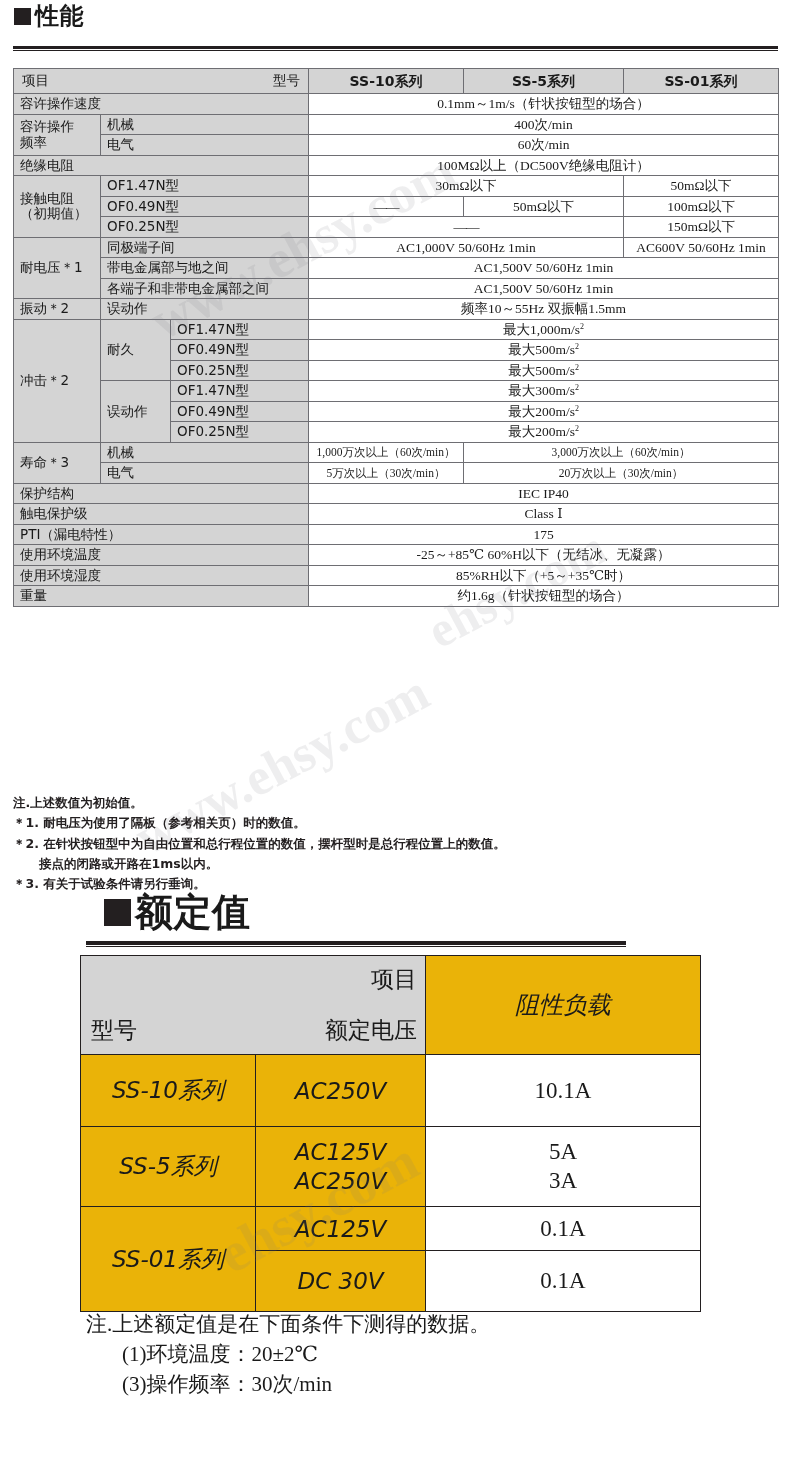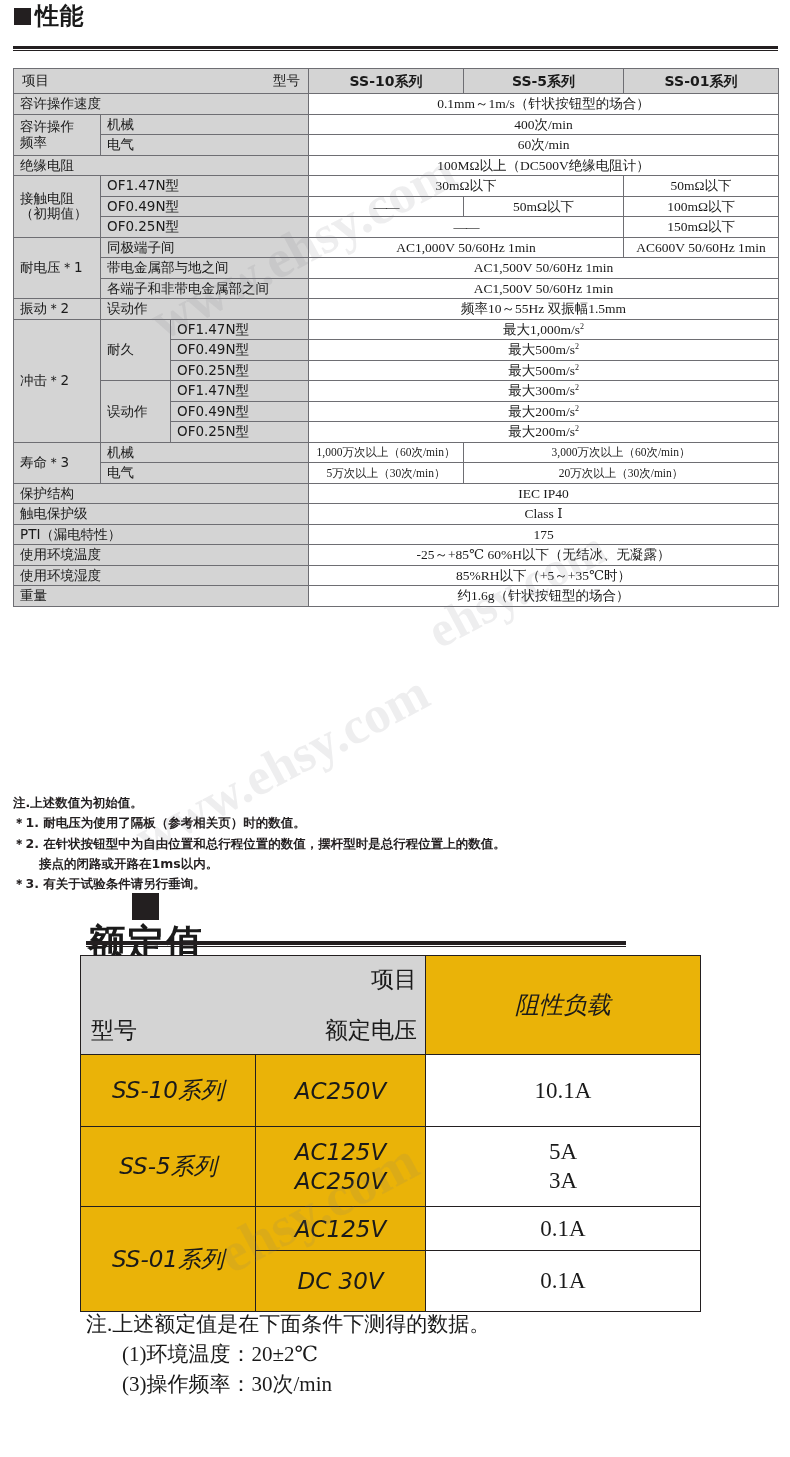--- a/index.html
+++ b/index.html
@@ -37,21 +37,21 @@
 
   .head1 { position: absolute; left: 14px; top: 4px; }
   .head1 .sec-sq { width: 17px; height: 17px; }
   .head1 .sec-title { font-size: 24px; }
   .rule1 {
     position: absolute; left: 13px; top: 46px; width: 765px;
     border-top: 3px solid #231f20; border-bottom: 1px solid #231f20;
     height: 5px;
   }
 
-  .head2 { position: absolute; left: 88px; top: 893px; flex-direction: column; }
+  .head2 { position: absolute; left: 104px; top: 893px; }
   .head2 .sec-sq { width: 27px; height: 27px; }
   .head2 .sec-title { font-size: 38px; }
   .rule2 {
     position: absolute; left: 86px; top: 941px; width: 540px;
     border-top: 4px solid #231f20; border-bottom: 1px solid #231f20;
     height: 6px;
   }
 
   
   .spec {

